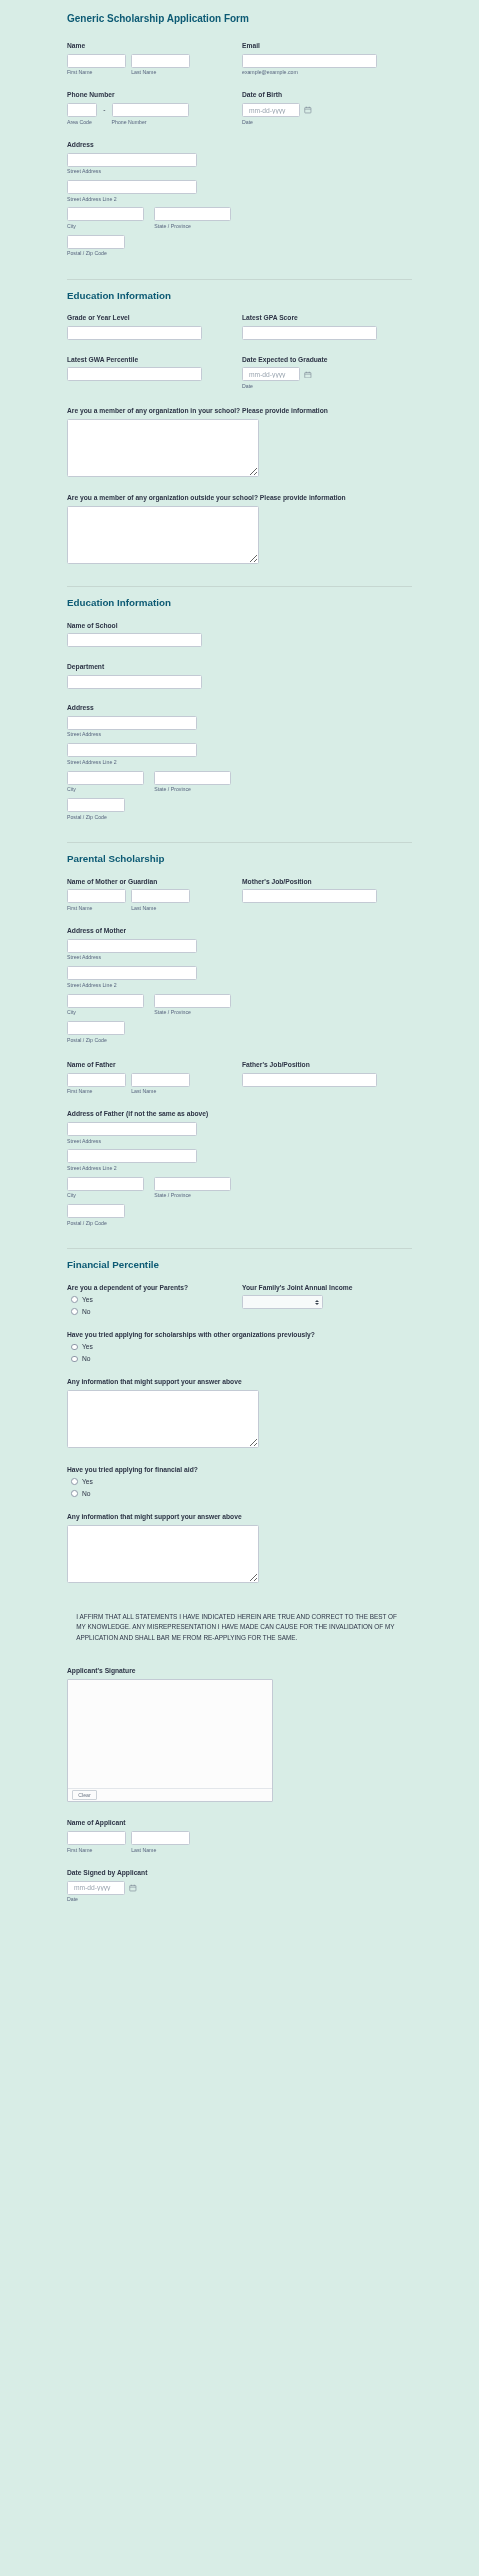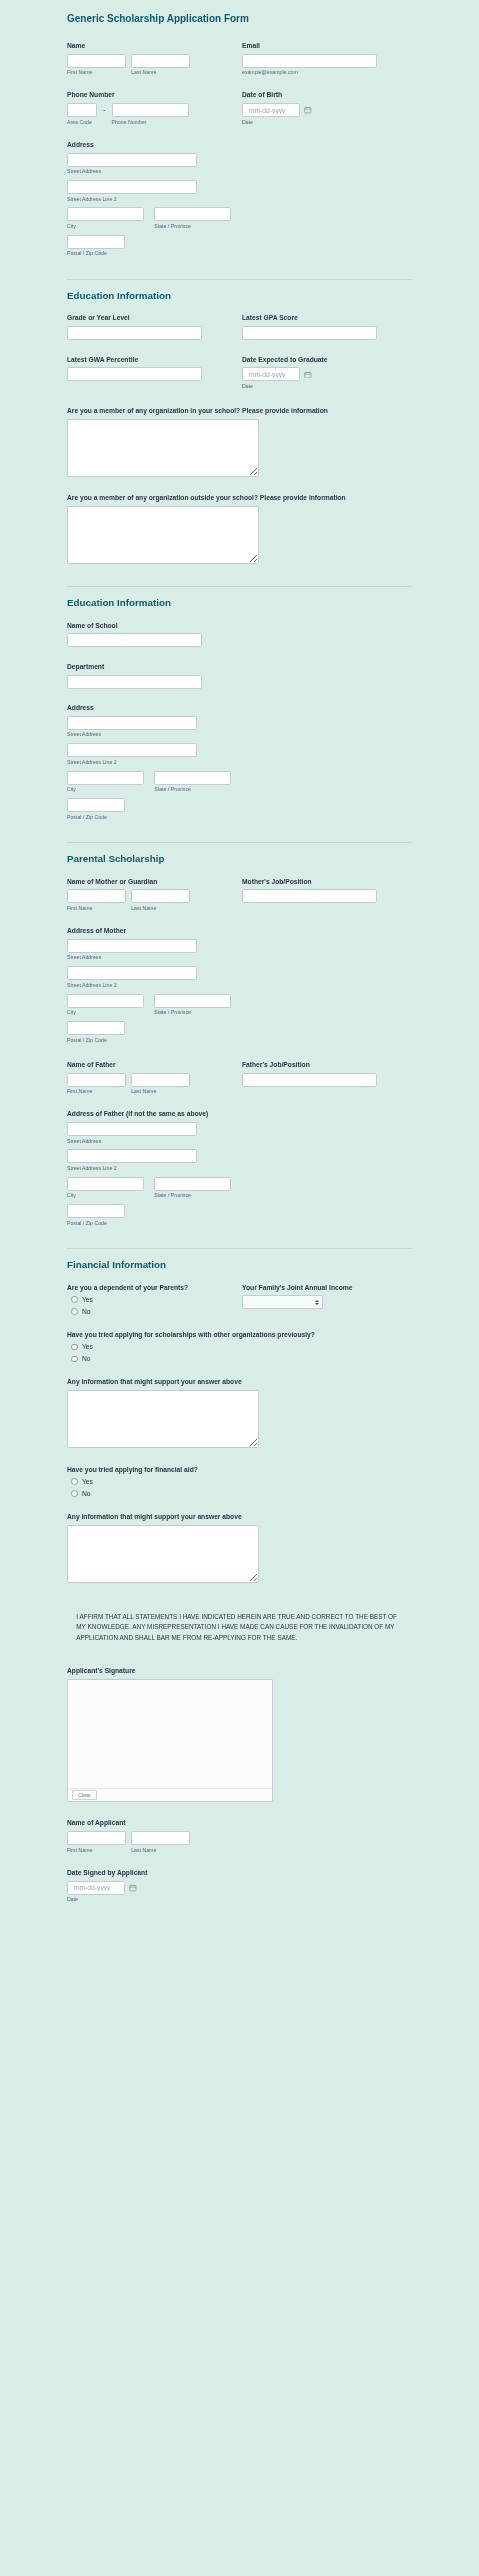--- a/index.html
+++ b/index.html
@@ -344,21 +344,21 @@
         <div class="sublabel">State / Province</div>
       </div>
     </div>
     <div class="addr-row field">
       <input class="text w-postal" type="text" style="">
       <div class="sublabel">Postal / Zip Code</div>
     </div>
   </div>
 
   <hr class="divider">
-  <h2 class="section-heading">Financial Information</h2>
+  <h2 class="section-heading">Financial Percentile</h2>
 
   <div class="row" style="margin-top:0;">
     <div class="col">
       <div class="label">Are you a dependent of your Parents?</div>
       <div class="radio-option">
         <span class="radio-circle"></span>
         <span class="radio-text">Yes</span>
       </div>
       <div class="radio-option">
         <span class="radio-circle"></span>

